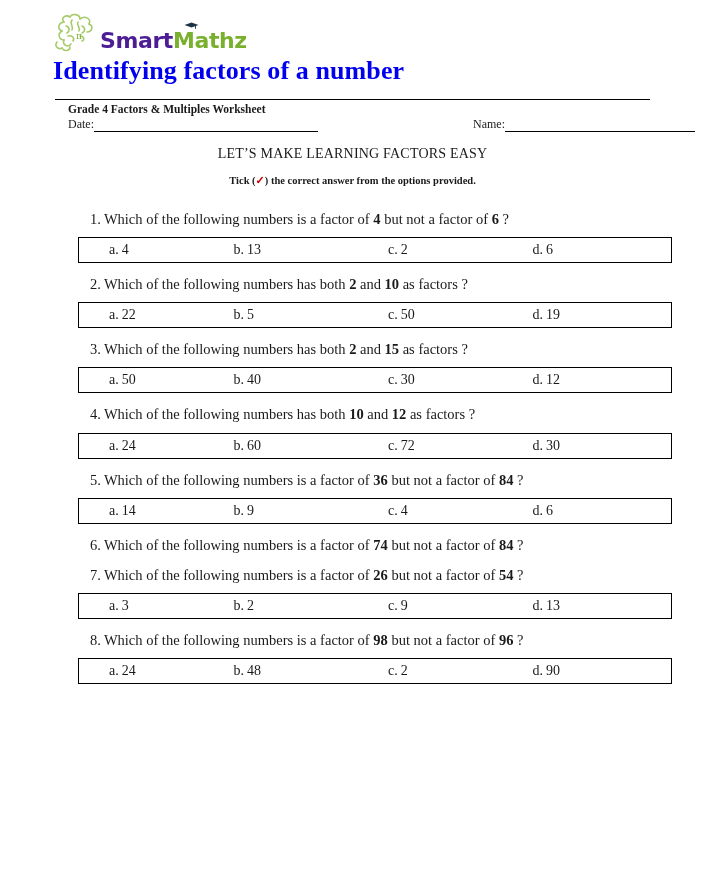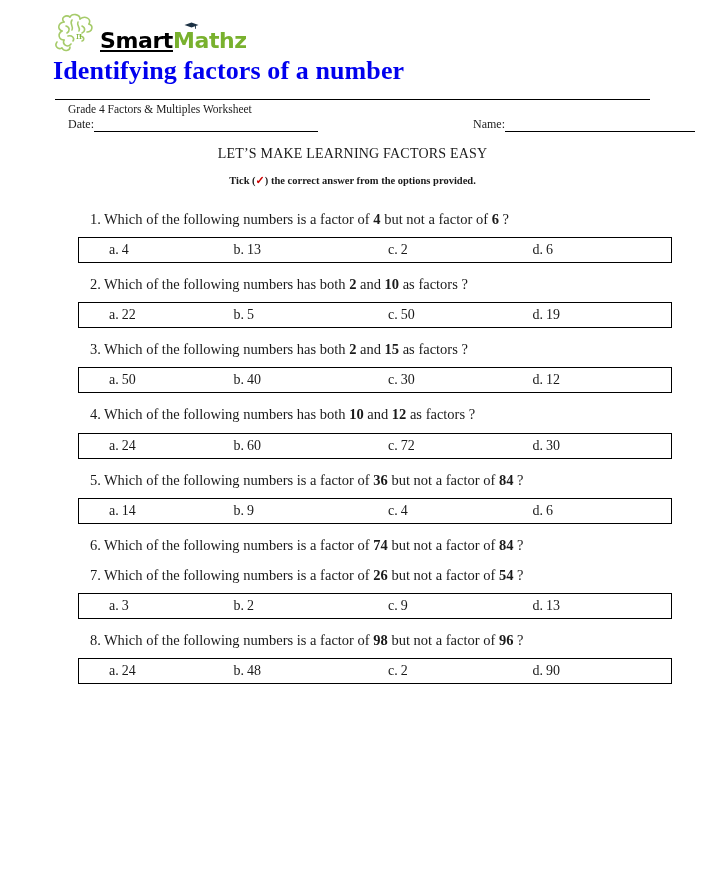--- a/index.html
+++ b/index.html
@@ -42,21 +42,21 @@
     display: flex;
     align-items: baseline;
     font-family: "DejaVu Sans", "Liberation Sans", sans-serif;
     font-weight: bold;
     font-size: 22px;
     letter-spacing: -0.4px;
     line-height: 1;
     position: relative;
     top: -4px;
   }
-  .logo-smart { color: #000000; text-decoration: underline; }
+  .logo-smart { color: #4c1d95; }
   .logo-mathz { color: #79b12e; position: relative; }
   .cap {
     position: absolute;
     left: 11px;
     top: -8px;
     width: 15px;
     height: 8px;
   }
 
   
@@ -79,20 +79,21 @@
     height: 1px;
     background: #000;
   }
 
   .meta-line1 {
     position: absolute;
     left: 68px;
     top: 103px;
     font-size: 11.5px;
     white-space: nowrap;
+    font-weight: bold;
   }
   .meta-line2 {
     position: absolute;
     left: 68px;
     top: 117px;
     font-size: 12px;
     white-space: nowrap;
     width: 585px;
   }
   .meta-label { display: inline-block; }

